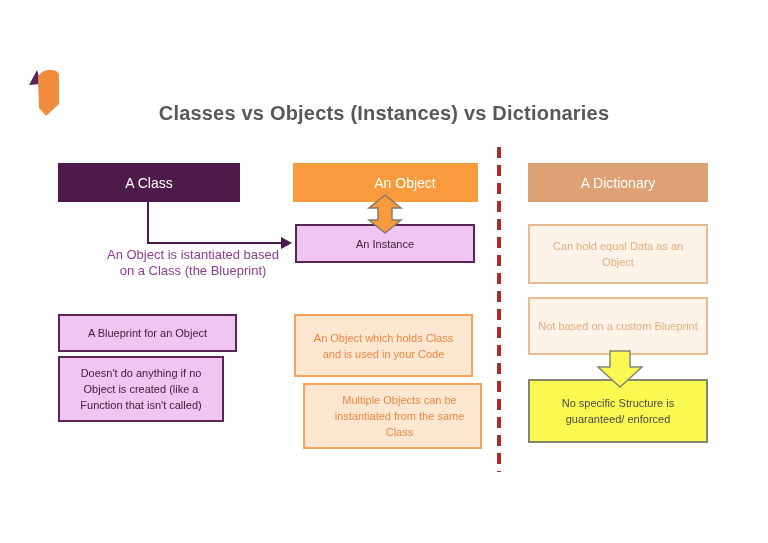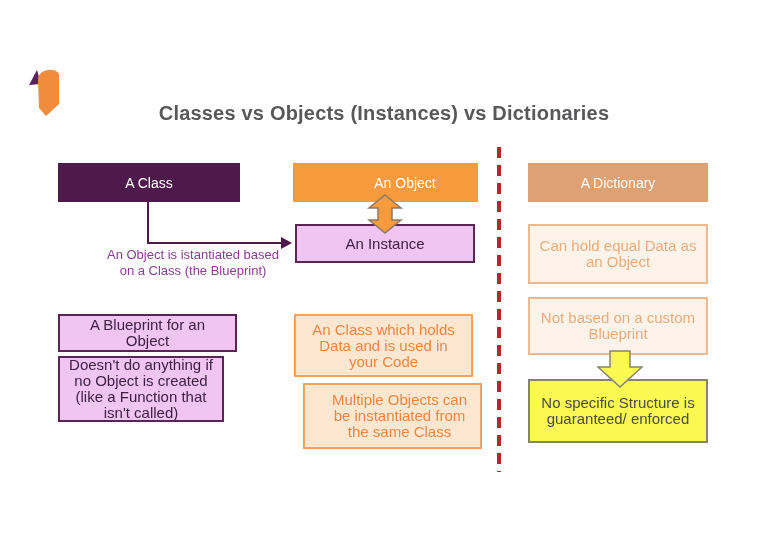--- a/index.html
+++ b/index.html
@@ -27,21 +27,21 @@
   .title{left:84px;top:102px;width:600px;text-align:center;
     color:var(--title-gray);font-weight:bold;font-size:20px;letter-spacing:.2px;}
   
   .hdr{height:39px;display:flex;align-items:center;justify-content:center;
     color:#ffffff;font-size:14px;}
   .hdr-class{left:58px;top:163px;width:182px;background:var(--deep-purple);}
   .hdr-object{left:293px;top:163px;width:185px;background:var(--orange);padding-left:39px;}
   .hdr-dict{left:528px;top:163px;width:180px;background:var(--tan);justify-content:center;}
   
   .note{display:flex;align-items:center;justify-content:center;text-align:center;
-    font-size:15px;line-height:16px;padding:4px 8px;}
+    font-size:11px;line-height:16px;padding:4px 8px;}
   .note-purple{background:var(--purple-fill);border:2px solid var(--purple-border);
     color:#3e2240;}
   .note-peach{background:var(--peach-fill);border:2px solid var(--orange-border);
     color:var(--orange-text);}
   .note-cream{background:var(--cream-fill);border:2px solid var(--tan-border);
     color:var(--tan-text);}
   .instance-box{left:295px;top:224px;width:180px;height:39px;}
   .lnote1{left:58px;top:314px;width:179px;height:38px;}
   .lnote2{left:58px;top:356px;width:166px;height:66px;}
   .mnote1{left:294px;top:314px;width:179px;height:63px;}
@@ -104,21 +104,21 @@
 </svg>
 
 <div class="abs note note-purple lnote1">
   <span>A Blueprint for an Object</span>
 </div>
 <div class="abs note note-purple lnote2">
   <span>Doesn't do anything if no Object is created (like a Function that isn't called)</span>
 </div>
 
 <div class="abs note note-peach mnote1">
-  <span>An Class which holds Data and is used in your Code</span>
+  <span>An Object which holds Class and is used in your Code</span>
 </div>
 <div class="abs note note-peach mnote2">
   <span>Multiple Objects can be instantiated from the same Class</span>
 </div>
 
 <div class="abs note note-cream rnote1">
   <span>Can hold equal Data as an Object</span>
 </div>
 <div class="abs note note-cream rnote2">
   <span>Not based on a custom Blueprint</span>

